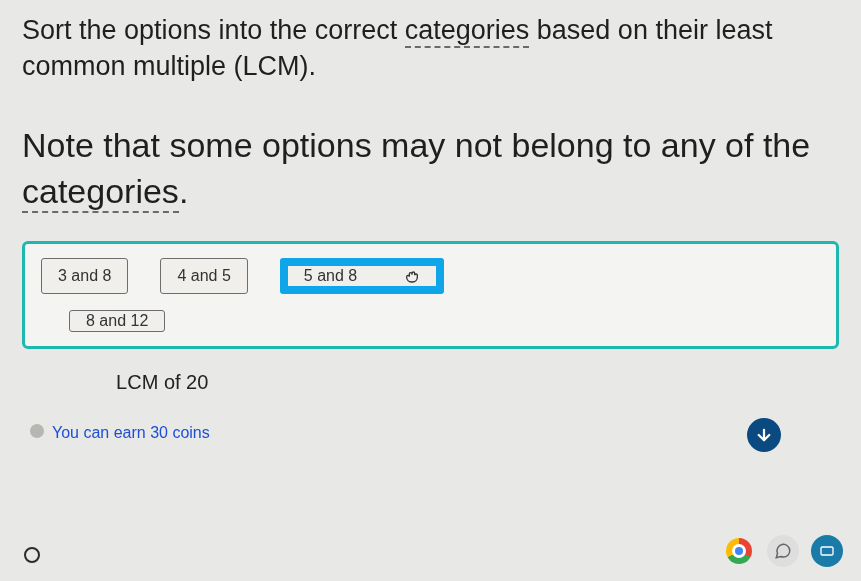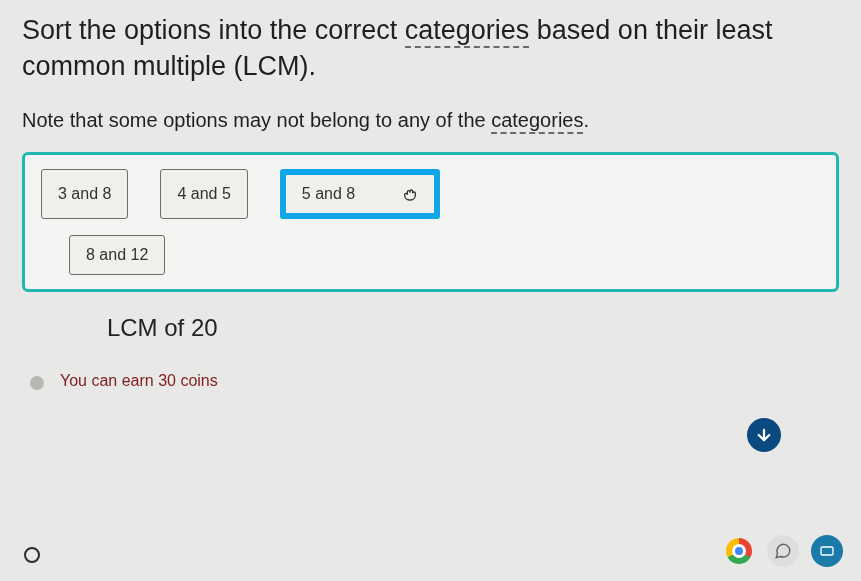--- a/index.html
+++ b/index.html
@@ -10,76 +10,76 @@
     background: #e8e8e6;
     color: #2a2a2a;
     padding: 12px 22px;
     position: relative;
     overflow: hidden;
   }
   .instruction {
     font-size: 27px;
     line-height: 1.35;
     color: #1f1f1f;
-    margin-bottom: 22px;
+    margin-bottom: 38px;
   }
   .instruction .underlined {
     border-bottom: 2px dashed #6a6a6a;
     padding-bottom: 1px;
   }
   .note {
-    font-size: 20px;
+    font-size: 34px;
     line-height: 1.35;
     color: #1f1f1f;
-    margin-bottom: 18px;
+    margin-bottom: 26px;
   }
   .note .underlined {
     border-bottom: 2px dashed #6a6a6a;
     padding-bottom: 1px;
   }
   .options-box {
     border: 3px solid #1fb8b0;
     border-radius: 6px;
     padding: 14px 16px 10px 16px;
     background: #f4f4f2;
     margin-bottom: 22px;
   }
   .options-row {
     display: flex;
     gap: 32px;
     margin-bottom: 16px;
   }
   .option-chip {
     border: 1.5px solid #6d6d6d;
     border-radius: 3px;
-    padding: 10px 16px;
+    padding: 1px 16px;
     font-size: 16px;
     color: #333;
     background: #f0efec;
     display: inline-flex;
     align-items: center;
     gap: 6px;
     cursor: grab;
   }
   .option-chip.active {
-    border: 6px solid #0ea5e9;
+    border: 8px solid #0ea5e9;
     gap: 47px;
   }
   .cursor-icon {
     width: 16px;
     height: 16px;
   }
   .categories-row {
     display: flex;
     justify-content: space-between;
     padding: 0 14px;
     margin-bottom: 30px;
   }
   .category-label {
-    font-size: 24px;
+    font-size: 20px;
     color: #222;
     width: 32%;
     text-align: center;
     position: relative;
   }
   .scroll-badge {
     position: absolute;
     display: inline-flex;
     align-items: center;
     justify-content: center;
@@ -87,23 +87,23 @@
     height: 34px;
     border-radius: 50%;
     background: #0b4a80;
     color: #fff;
     right: 80px;
     top: 418px;
   }
   .scroll-badge svg { width: 18px; height: 18px; }
   .coins-row {
     display: flex;
-    align-items: flex-end;
-    gap: 16px;
-    color: #7f1d1d;
+    align-items: flex-start;
+    gap: 8px;
+    color: #1d4ed8;
     font-size: 16px;
     padding-left: 8px;
   }
   .coin-dot {
     width: 14px; height: 14px;
     border-radius: 50%;
     background: #b6b6b3;
   }
   .bottom-circle {
     position: absolute;

